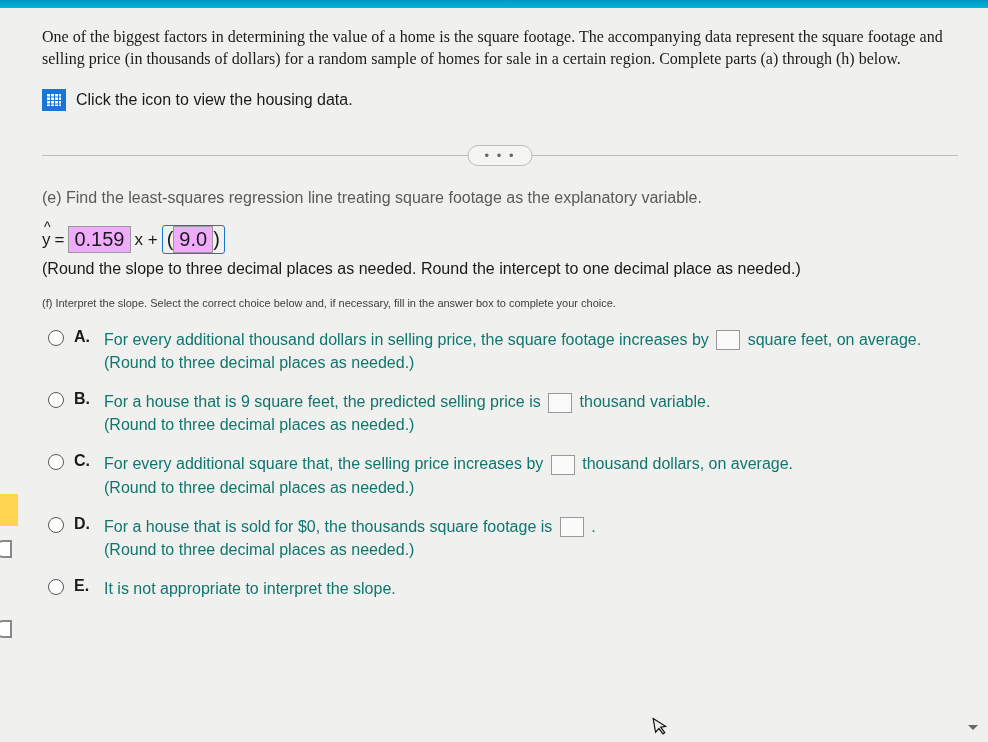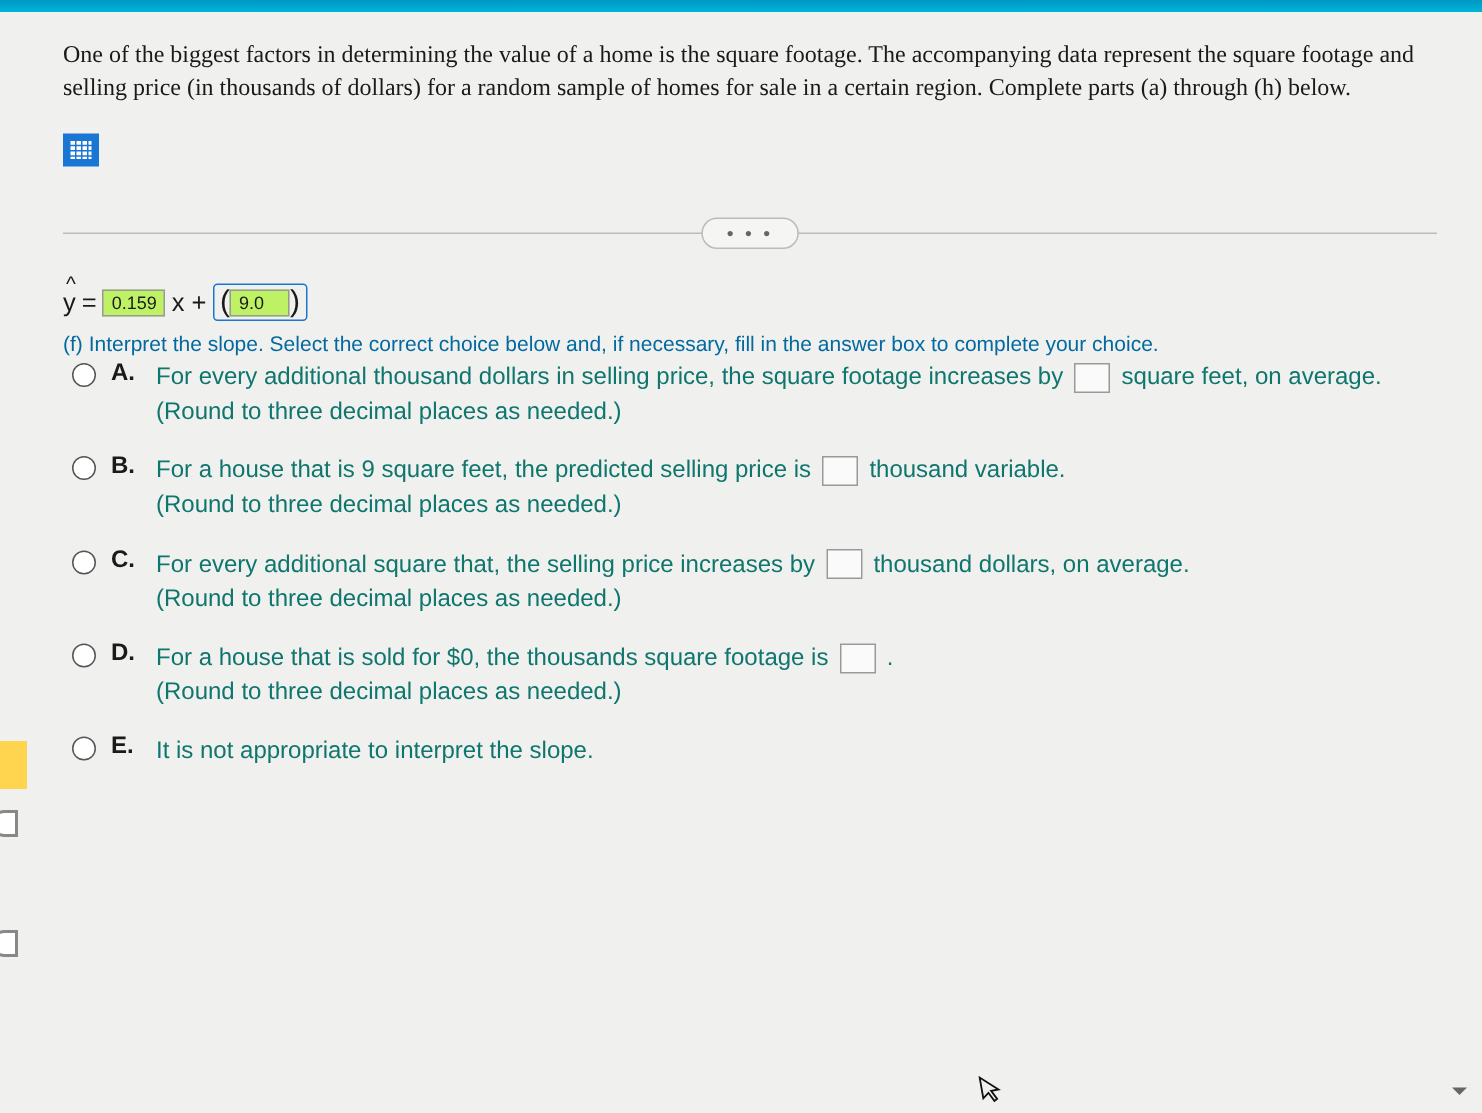--- a/index.html
+++ b/index.html
@@ -100,23 +100,23 @@
     .y-hat::before {
       content: "^";
       position: absolute;
       top: -11px;
       left: 2px;
       font-size: 14px;
     }
     .input-box {
       display: inline-block;
       border: 1px solid #999;
-      background: #bef264;
+      background: #f0abfc;
       padding: 1px 5px;
-      font-size: 12px;
+      font-size: 20px;
       color: #1a1a1a;
       min-width: 40px;
       text-align: left;
     }
     .paren-box {
       display: inline-flex;
       align-items: center;
       border: 1px solid #1976d2;
       padding: 0 4px;
       border-radius: 3px;
@@ -124,23 +124,24 @@
     .paren-box .paren {
       color: #1a1a1a;
       font-size: 20px;
     }
     .round-note {
       font-size: 16px;
       color: #1a1a1a;
       margin-bottom: 18px;
     }
     .part-f {
-      font-size: 14px;
-      color: #0369a1;
+      font-size: 11px;
+      color: #404040;
       line-height: 1.4;
+      margin-bottom: 16px;
     }
     .choice {
       display: flex;
       align-items: flex-start;
       gap: 10px;
       margin-bottom: 16px;
       padding-left: 6px;
     }
     .radio {
       width: 16px;
@@ -248,40 +249,43 @@
         <rect x="2" y="9" width="3" height="2.5" fill="white"></rect>
         <rect x="6" y="9" width="3" height="2.5" fill="white"></rect>
         <rect x="10" y="9" width="3" height="2.5" fill="white"></rect>
         <rect x="14" y="9" width="2" height="2.5" fill="white"></rect>
         <rect x="2" y="12.5" width="3" height="1.5" fill="white"></rect>
         <rect x="6" y="12.5" width="3" height="1.5" fill="white"></rect>
         <rect x="10" y="12.5" width="3" height="1.5" fill="white"></rect>
         <rect x="14" y="12.5" width="2" height="1.5" fill="white"></rect>
       </svg>
     </div>
+    <span class="data-link-text">Click the icon to view the housing data.</span>
   </div>
 
   <div class="divider-row">
     <div class="divider-line"></div>
     <div class="ellipsis-btn">• • •</div>
   </div>
 
+  <div class="part-e">(e) Find the least-squares regression line treating square footage as the explanatory variable.</div>
 
   <div class="equation-row">
     <span class="y-hat">y</span>
     <span>=</span>
     <span class="input-box">0.159</span>
     <span>x +</span>
     <span class="paren-box">
       <span class="paren">(</span>
       <span class="input-box">9.0</span>
       <span class="paren">)</span>
     </span>
   </div>
 
+  <div class="round-note">(Round the slope to three decimal places as needed. Round the intercept to one decimal place as needed.)</div>
 
   <div class="part-f">(f) Interpret the slope. Select the correct choice below and, if necessary, fill in the answer box to complete your choice.</div>
 
   <div class="choice">
     <div class="radio"></div>
     <div class="choice-letter">A.</div>
     <div class="choice-text">
       <span>For every additional thousand dollars in selling price, the square footage increases by</span>
       <span class="empty-box"></span>
       <span>square feet, on average.</span><br>

